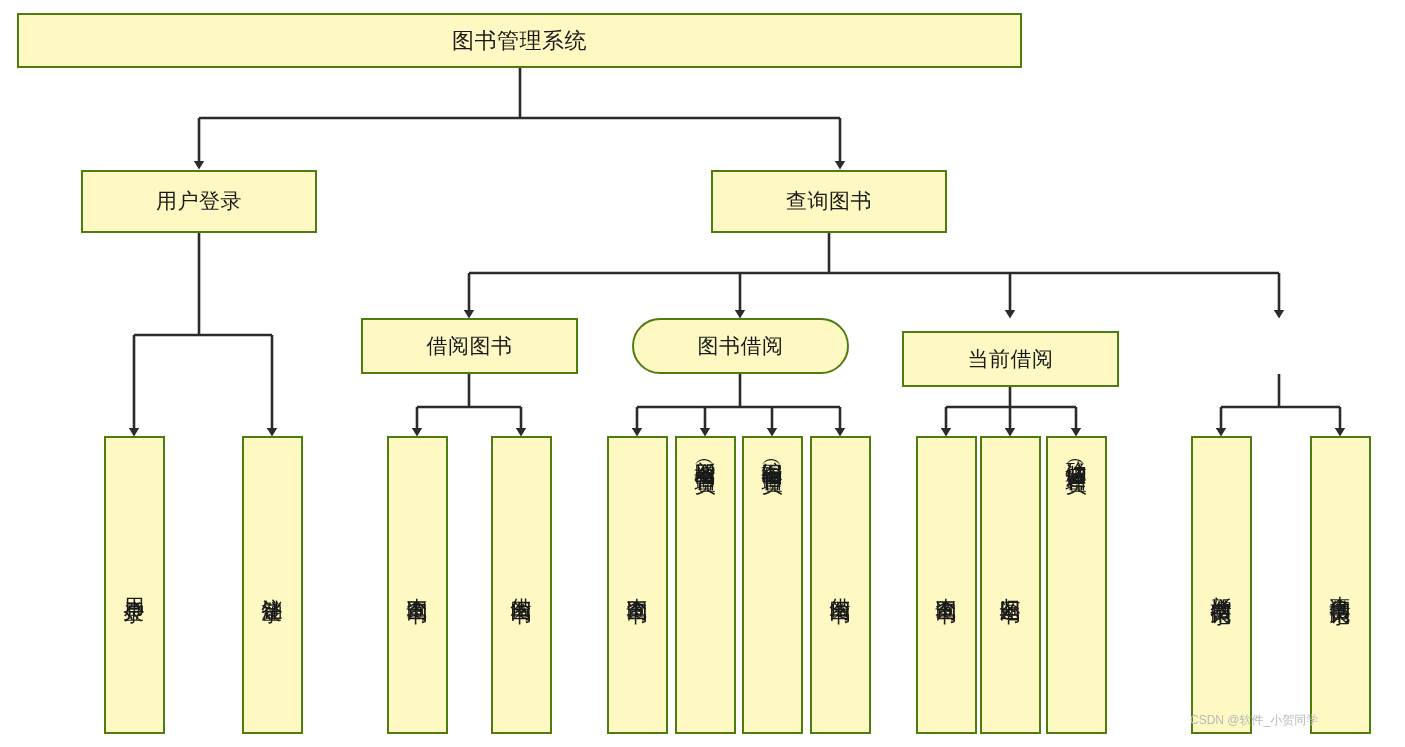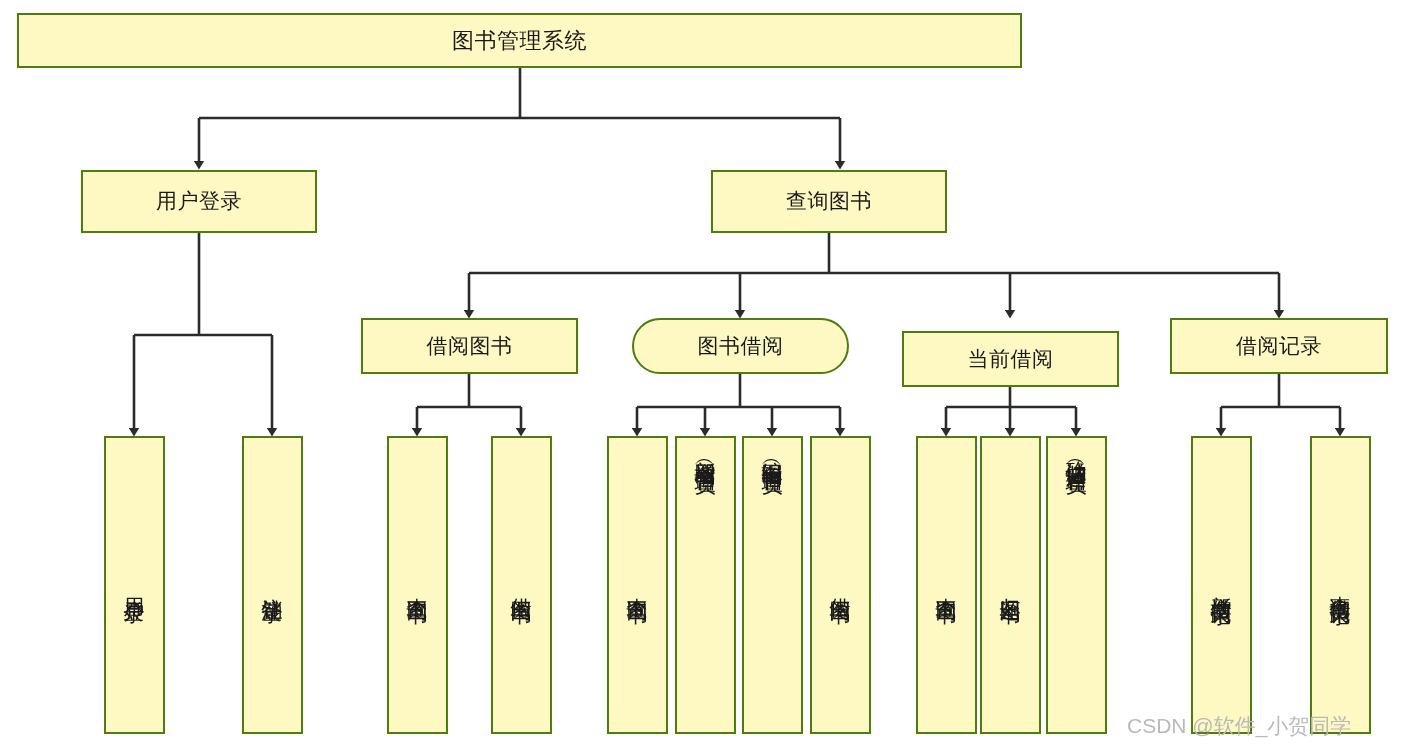--- a/index.html
+++ b/index.html
@@ -64,23 +64,23 @@
     letter-spacing: 2px;
     white-space: nowrap;
     margin: 0 auto;
   }
   .node.vert.center-text {
     align-items: center;
     padding-top: 0;
   }
   .watermark {
     position: absolute;
-    left: 1127px;
+    left: 1190px;
     top: 712px;
-    font-size: 21px;
+    font-size: 12px;
     color: #b9b9b9;
     white-space: nowrap;
     z-index: 3;
   }
 </style>
 </head>
 <body>
 
 <div id="diagram-canvas">
 
@@ -150,23 +150,20 @@
 
   <div class="node horiz" style="left:361px; top:318px; width:217px; height:56px;">
     <span class="node-label">借阅图书</span>
   </div>
   <div class="node horiz" style="left:632px; top:318px; width:217px; height:56px;border-radius:28px;">
     <span class="node-label">图书借阅</span>
   </div>
   <div class="node horiz" style="left:902px; top:331px; width:217px; height:56px;">
     <span class="node-label">当前借阅</span>
   </div>
-  <div class="node horiz" style="left:1170px; top:318px; width:218px; height:56px;">
-    <span class="node-label">借阅记录</span>
-  </div>
 
   <div class="node vert center-text" style="left:104px; top:436px; width:61px; height:298px;">
     <span class="node-label">用户登录</span>
   </div>
   <div class="node vert center-text" style="left:242px; top:436px; width:61px; height:298px;">
     <span class="node-label">注销登录</span>
   </div>
 
   <div class="node vert center-text" style="left:387px; top:436px; width:61px; height:298px;">
     <span class="node-label">查询图书</span>

